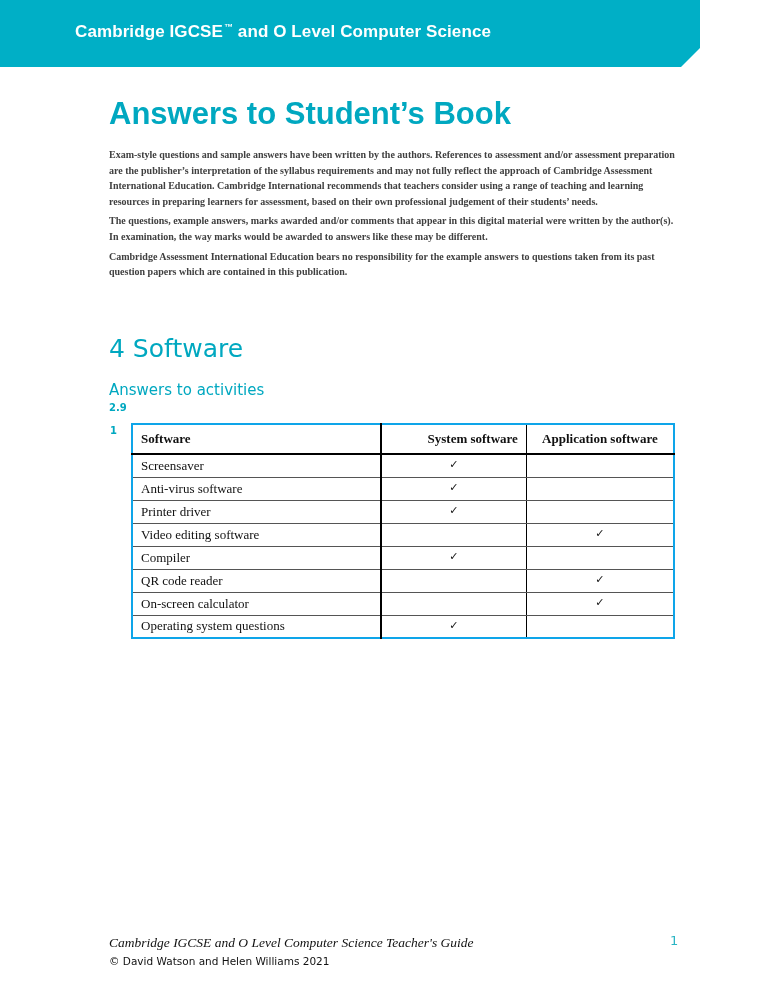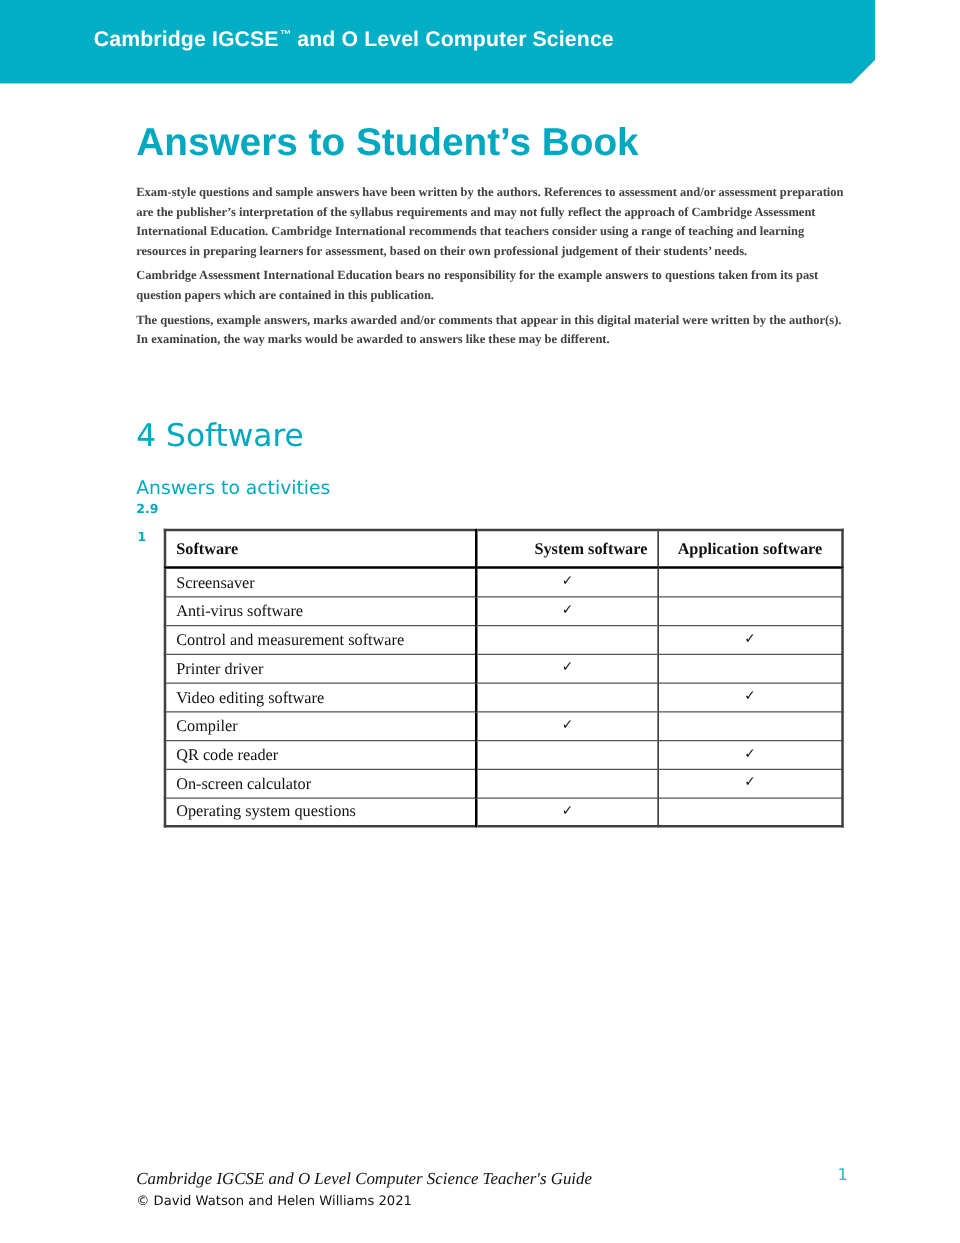--- a/index.html
+++ b/index.html
@@ -44,21 +44,21 @@
     position: absolute; left: 109px; top: 402px;
     font-family: "DejaVu Sans", sans-serif; font-weight: bold; font-size: 10px; color: #00a8c0;
   }
   .question-number {
     position: absolute; left: 110px; top: 425px;
     font-family: "DejaVu Sans", sans-serif; font-weight: bold; font-size: 10px; color: #00a8c0;
   }
 
   table.answers {
     position: absolute; left: 131px; top: 423px; width: 544px;
-    border-collapse: collapse; border: 2px solid #404040;
+    border-collapse: collapse; border: 2px solid #0ea5e9;
     font-family: "Liberation Serif", serif; font-size: 13px; color: #111; padding-left: 40px;
   }
   table.answers th, table.answers td {
     border: 1px solid #000; padding: 0 8px; height: 23px; box-sizing: border-box;
   }
   table.answers th { height: 30px; font-weight: bold; }
   table.answers th.col-software { text-align: left; width: 250px; }
   table.answers th.col-system { text-align: right; width: 146px; }
   table.answers th.col-app { text-align: center; width: 148px; }
   table.answers td.name { text-align: left; }
@@ -83,22 +83,22 @@
 </head>
 <body>
 
 <div class="header-band"></div>
 <div class="header-title"><span>Cambridge IGCSE</span><sup>™</sup> <span>and O Level Computer Science</span></div>
 
 <h1 class="page-title">Answers to Student’s Book</h1>
 
 <div class="intro">
   <p>Exam-style questions and sample answers have been written by the authors. References to assessment and/or assessment preparation are the publisher’s interpretation of the syllabus requirements and may not fully reflect the approach of Cambridge Assessment International Education. Cambridge International recommends that teachers consider using a range of teaching and learning resources in preparing learners for assessment, based on their own professional judgement of their students’ needs.</p>
+  <p>The questions, example answers, marks awarded and/or comments that appear in this digital material were written by the author(s). In examination, the way marks would be awarded to answers like these may be different.</p>
   <p>Cambridge Assessment International Education bears no responsibility for the example answers to questions taken from its past question papers which are contained in this publication.</p>
-  <p>The questions, example answers, marks awarded and/or comments that appear in this digital material were written by the author(s). In examination, the way marks would be awarded to answers like these may be different.</p>
 </div>
 
 <h2 class="section-heading">4 Software</h2>
 <div class="sub-heading">Answers to activities</div>
 <div class="activity-number">2.9</div>
 <div class="question-number">1</div>
 
 <table class="answers">
   <thead>
     <tr>
@@ -110,25 +110,20 @@
   <tbody>
     <tr class="body-row">
       <td class="name">Screensaver</td>
       <td class="tick">✓</td>
       <td class="tick"></td>
     </tr>
     <tr class="body-row">
       <td class="name">Anti-virus software</td>
       <td class="tick">✓</td>
       <td class="tick"></td>
-    </tr>
-    <tr class="body-row">
-      <td class="name">Control and measurement software</td>
-      <td class="tick"></td>
-      <td class="tick">✓</td>
     </tr>
     <tr class="body-row">
       <td class="name">Printer driver</td>
       <td class="tick">✓</td>
       <td class="tick"></td>
     </tr>
     <tr class="body-row">
       <td class="name">Video editing software</td>
       <td class="tick"></td>
       <td class="tick">✓</td>

